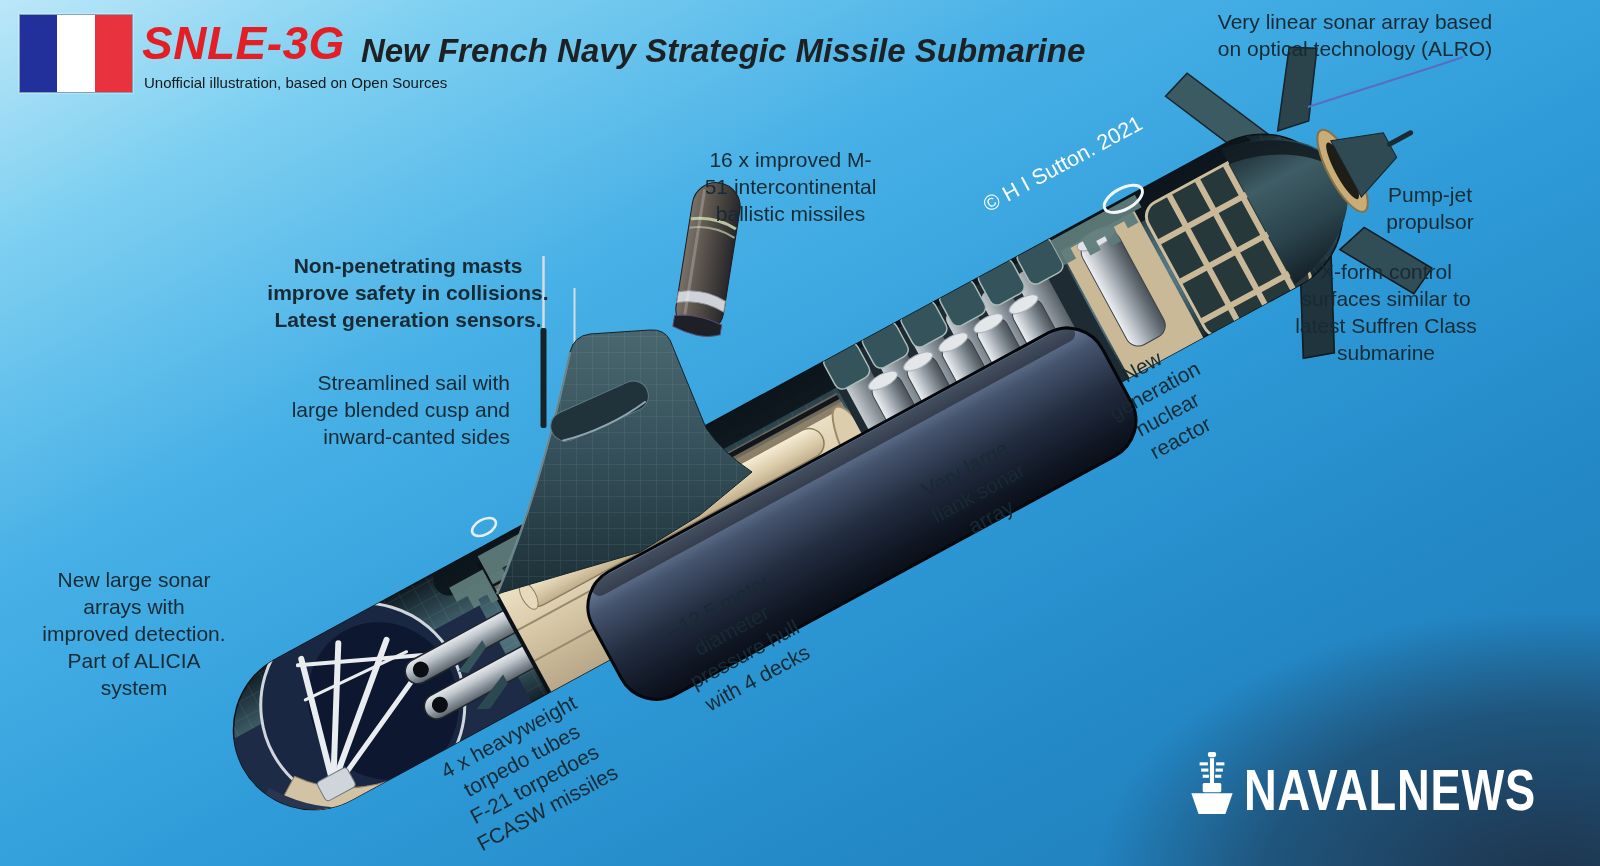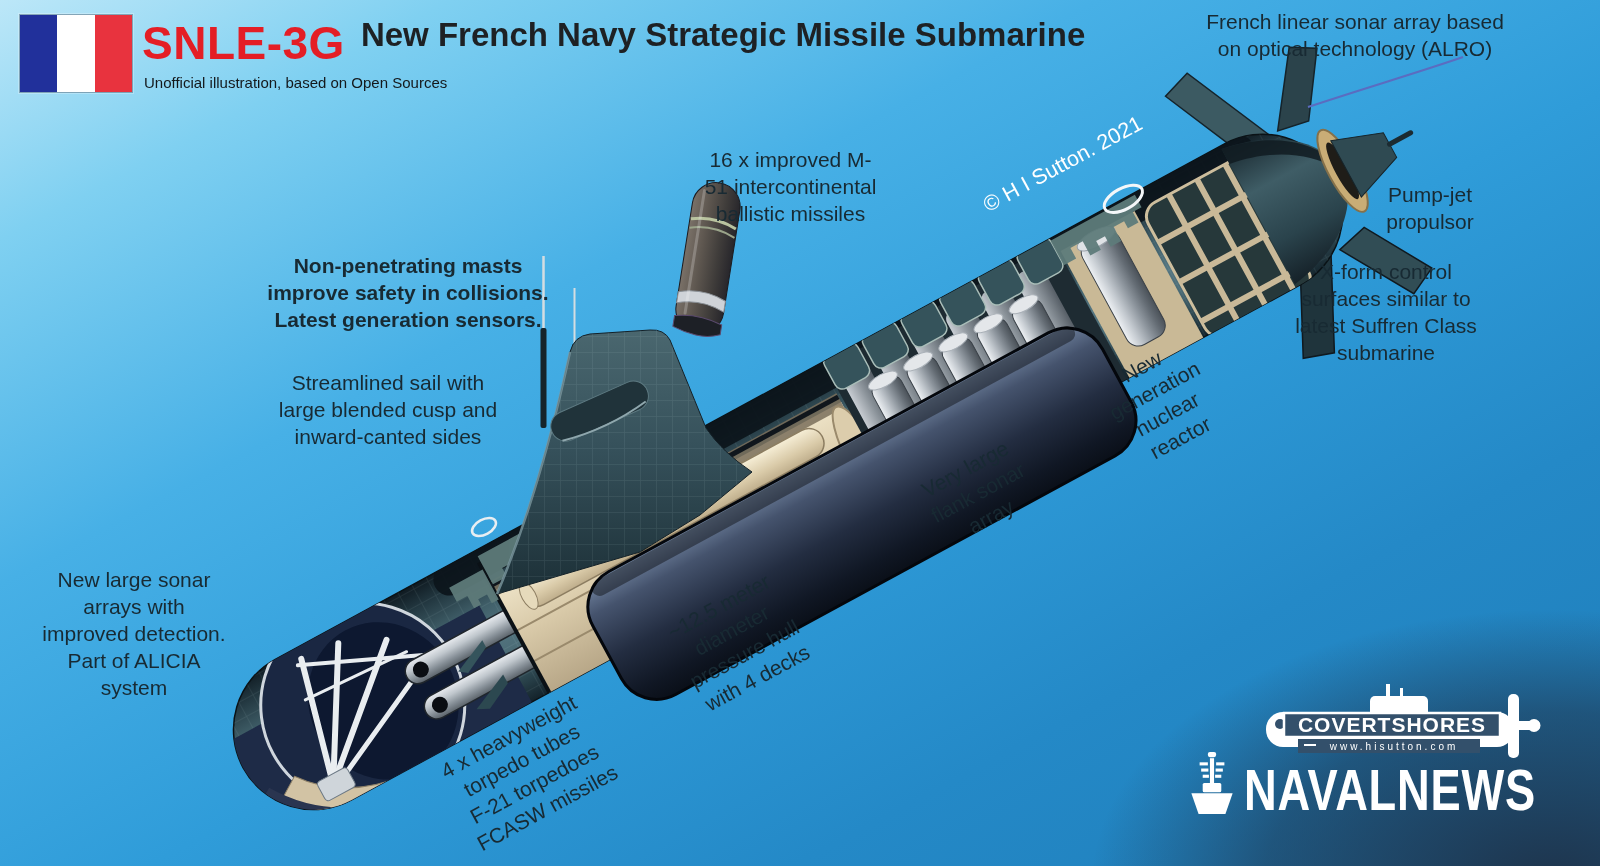--- a/index.html
+++ b/index.html
@@ -11,21 +11,21 @@
       linear-gradient(152deg,#bce7f8 0%,#7fd0f1 14%,#47b0e6 34%,#2f9cd9 55%,#2489c7 75%,#1e7cb8 100%);
   }
   .scene{position:absolute;left:0;top:0;}
   .ann{
     position:absolute;color:#182a33;font-size:21px;line-height:1.29;
     text-align:center;white-space:pre-line;
   }
   .rot{transform:rotate(-28.5deg);}
   .watermark{position:absolute;color:#ffffff;font-size:21.5px;white-space:nowrap;
     transform:rotate(-28.5deg);text-align:center;}
-  .hdr{position:absolute;left:142px;top:16px;display:flex;align-items:flex-start;}
+  .hdr{position:absolute;left:142px;top:16px;display:flex;align-items:flex-end;font-style:italic;}
   .hdr-code{color:#e41e25;font-weight:700;font-size:46px;letter-spacing:.5px;}
   .hdr-rest{color:#1e2124;font-weight:600;font-size:33px;padding-left:16px;}
   .hdr-sub{position:absolute;left:144px;top:74px;color:#14181b;font-size:15px;}
   .flag{position:absolute;left:20px;top:15px;width:112px;height:77px;display:flex;
     outline:1px solid rgba(90,120,140,.6);box-shadow:0 0 0 2px rgba(255,255,255,.25);}
   .flag span{flex:1;}
   .covertshores{position:absolute;left:1258px;top:682px;}
   .navalnews{position:absolute;left:1188px;top:752px;display:flex;align-items:flex-end;color:#fff;}
   .nn-text{font-weight:700;font-size:58px;line-height:.92;letter-spacing:1px;
     transform:scaleX(.78);transform-origin:left bottom;margin-left:8px;}
@@ -268,29 +268,29 @@
     <span style="background:#21309b"></span>
     <span style="background:#ffffff"></span>
     <span style="background:#e8333e"></span>
   </div>
   <div class="hdr">
     <span class="hdr-code">SNLE-3G</span>
     <span class="hdr-rest">New French Navy Strategic Missile Submarine</span>
   </div>
   <div class="hdr-sub">Unofficial illustration, based on Open Sources</div>
 
-  <div class="ann" style="left:1160px;top:8px;width:390px;">French linear sonar array based
+  <div class="ann" style="left:1160px;top:8px;width:390px;">Very linear sonar array based
 on optical technology (ALRO)</div>
   <div class="ann" style="left:668px;top:146px;width:245px;">16 x  improved M-
 51 intercontinental
 ballistic missiles</div>
   <div class="ann" style="left:256px;top:252px;width:304px;font-weight:bold;">Non-penetrating masts
 improve safety in collisions.
 Latest generation sensors.</div>
-  <div class="ann" style="left:266px;top:369px;width:244px;">Streamlined sail with
+  <div class="ann" style="left:266px;top:369px;width:244px;text-align:right;">Streamlined sail with
 large blended cusp and
 inward-canted sides</div>
   <div class="ann" style="left:33px;top:566px;width:202px;">New large sonar
 arrays with
 improved detection.
 Part of ALICIA
 system</div>
   <div class="ann" style="left:1356px;top:141px;width:148px;margin-top:40px;">Pump-jet
 propulsor</div>
   <div class="ann" style="left:1282px;top:258px;width:208px;">X-form control
@@ -308,37 +308,20 @@
 diameter
 pressure hull
 with 4 decks</div>
   <div class="ann rot" style="left:436px;top:718px;width:184px;">4 x heavyweight
 torpedo tubes
 F-21 torpedoes
 FCASW missiles</div>
 
   <div class="watermark" style="left:958px;top:152px;width:210px;">© H I Sutton. 2021</div>
 
-  <div class="covertshores">
-    <svg width="286" height="82" viewBox="0 0 286 82">
-      <rect x="8" y="30" width="248" height="35" rx="17" fill="#ffffff"></rect>
-      <rect x="250" y="12" width="11" height="64" rx="5" fill="#ffffff"></rect>
-      <rect x="240" y="39" width="42" height="9" rx="4" fill="#ffffff"></rect>
-      <circle cx="276" cy="43.5" r="6.5" fill="#ffffff"></circle>
-      <rect x="112" y="14" width="58" height="22" rx="5" fill="#ffffff"></rect>
-      <rect x="128" y="2" width="4" height="14" fill="#ffffff"></rect>
-      <rect x="142" y="6" width="3" height="10" fill="#ffffff"></rect>
-      <circle cx="22" cy="42" r="5" fill="#33506b"></circle>
-      <rect x="26" y="31" width="216" height="24" fill="#33506b" stroke="#ffffff" stroke-width="2.5"></rect>
-      <text x="134" y="50" text-anchor="middle" font-family="Liberation Sans, sans-serif" font-size="21" font-weight="700" letter-spacing="1" fill="#ffffff">COVERTSHORES</text>
-      <rect x="40" y="57" width="182" height="14" fill="#33506b"></rect>
-      <rect x="46" y="62" width="12" height="2" fill="#ffffff"></rect>
-      <text x="136" y="68" text-anchor="middle" font-family="Liberation Sans, sans-serif" font-size="10" letter-spacing="3" fill="#ffffff">www.hisutton.com</text>
-    </svg>
-  </div>
 
   <div class="navalnews">
     <svg width="48" height="64" viewBox="0 0 46 62">
       <path d="M3,40 H43 L36,60 H10 Z" fill="#ffffff"></path>
       <rect x="14" y="30" width="18" height="9" rx="1.5" fill="#ffffff"></rect>
       <rect x="21" y="6" width="4" height="25" fill="#ffffff"></rect>
       <rect x="11" y="10" width="8" height="3" fill="#ffffff"></rect>
         <rect x="27" y="10" width="8" height="3" fill="#ffffff"></rect>
       <rect x="12.5" y="16" width="7" height="3" fill="#ffffff"></rect>
         <rect x="26.5" y="16" width="7" height="3" fill="#ffffff"></rect>

